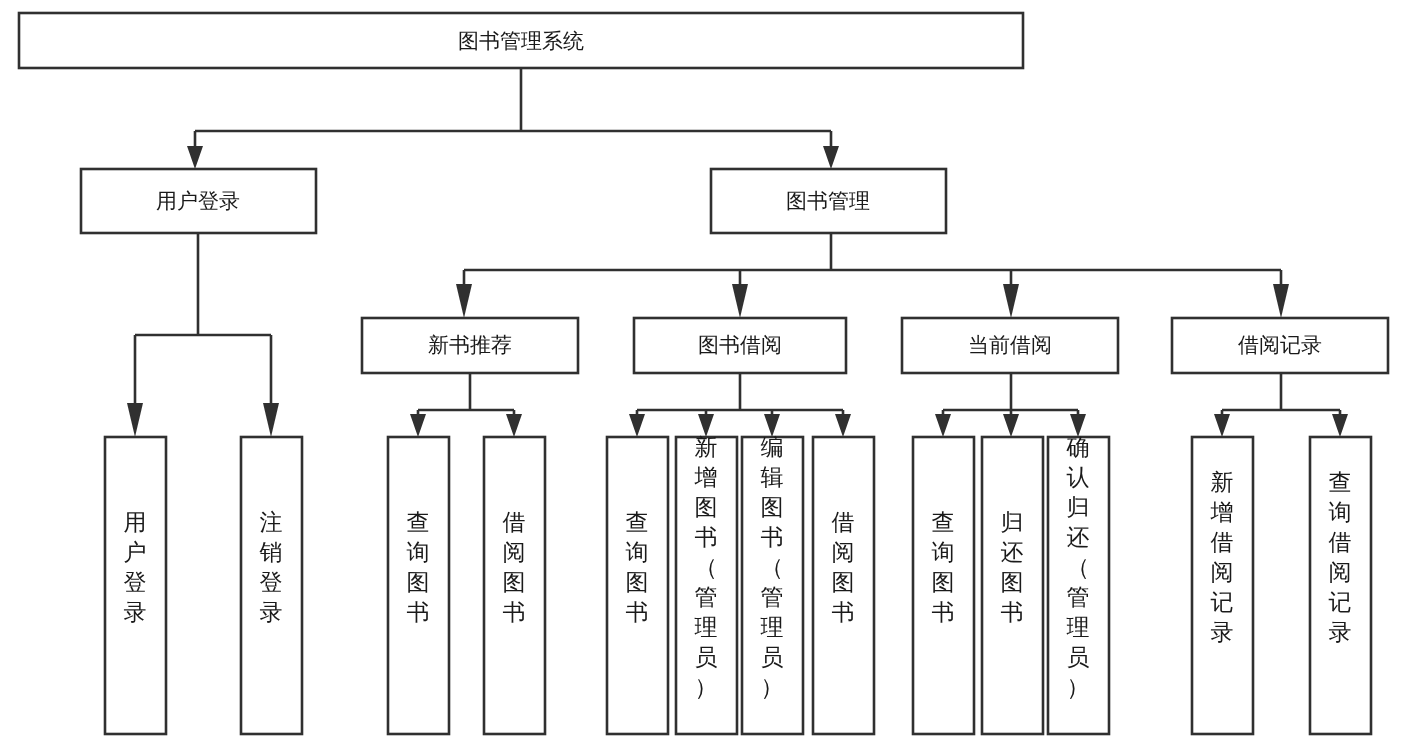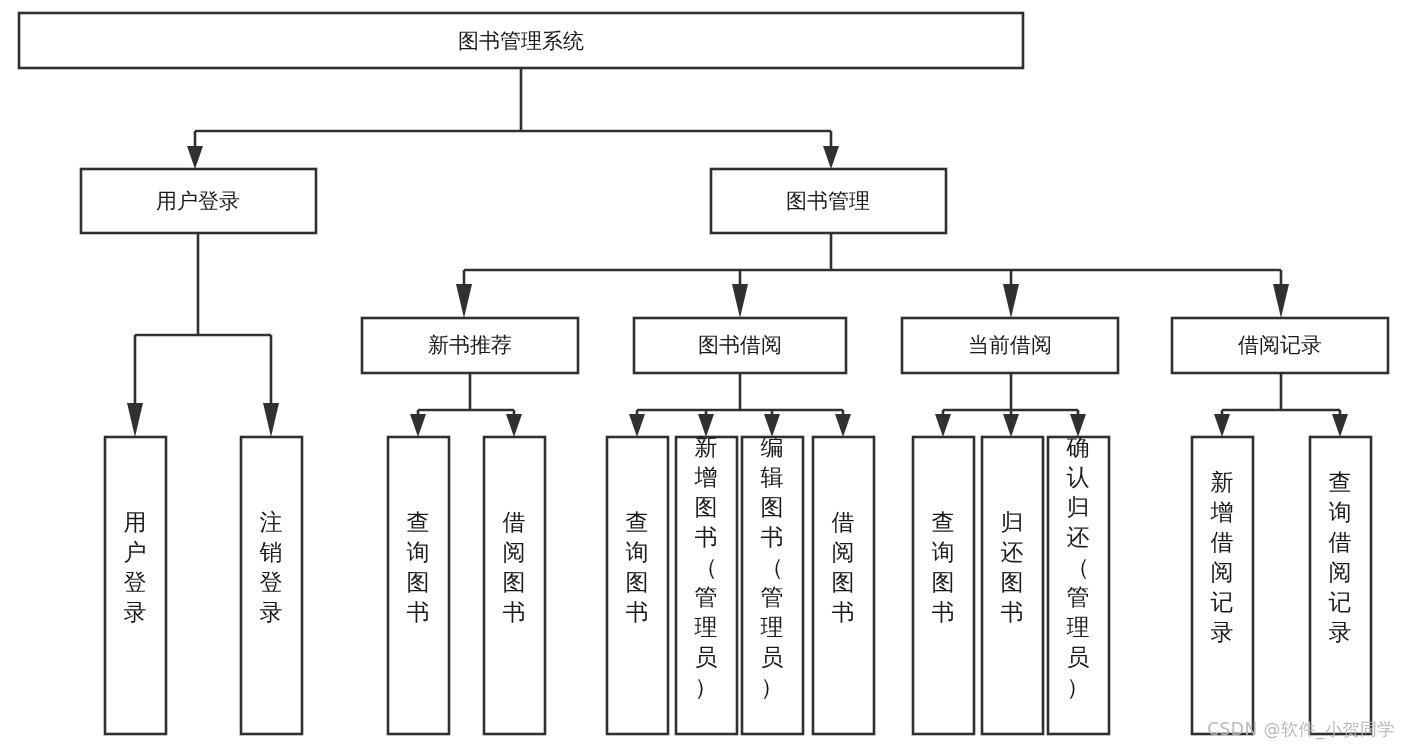--- a/index.html
+++ b/index.html
@@ -208,14 +208,13 @@
       <rect class="node-box" x="1192" y="437" width="61" height="297"></rect>
       <text class="node-label-v" x="1222" y="490"><tspan x="1222" y="490">新</tspan><tspan x="1222" y="520">增</tspan><tspan x="1222" y="550">借</tspan><tspan x="1222" y="580">阅</tspan><tspan x="1222" y="610">记</tspan><tspan x="1222" y="640">录</tspan></text>
     </g>
     <g>
       <rect class="node-box" x="1310" y="437" width="61" height="297"></rect>
       <text class="node-label-v" x="1340" y="490"><tspan x="1340" y="490">查</tspan><tspan x="1340" y="520">询</tspan><tspan x="1340" y="550">借</tspan><tspan x="1340" y="580">阅</tspan><tspan x="1340" y="610">记</tspan><tspan x="1340" y="640">录</tspan></text>
     </g>
 
   </svg>
 
-  <div class="watermark">CSDN @软件_小贺同学</div>
 </div>
 
 </body></html>

